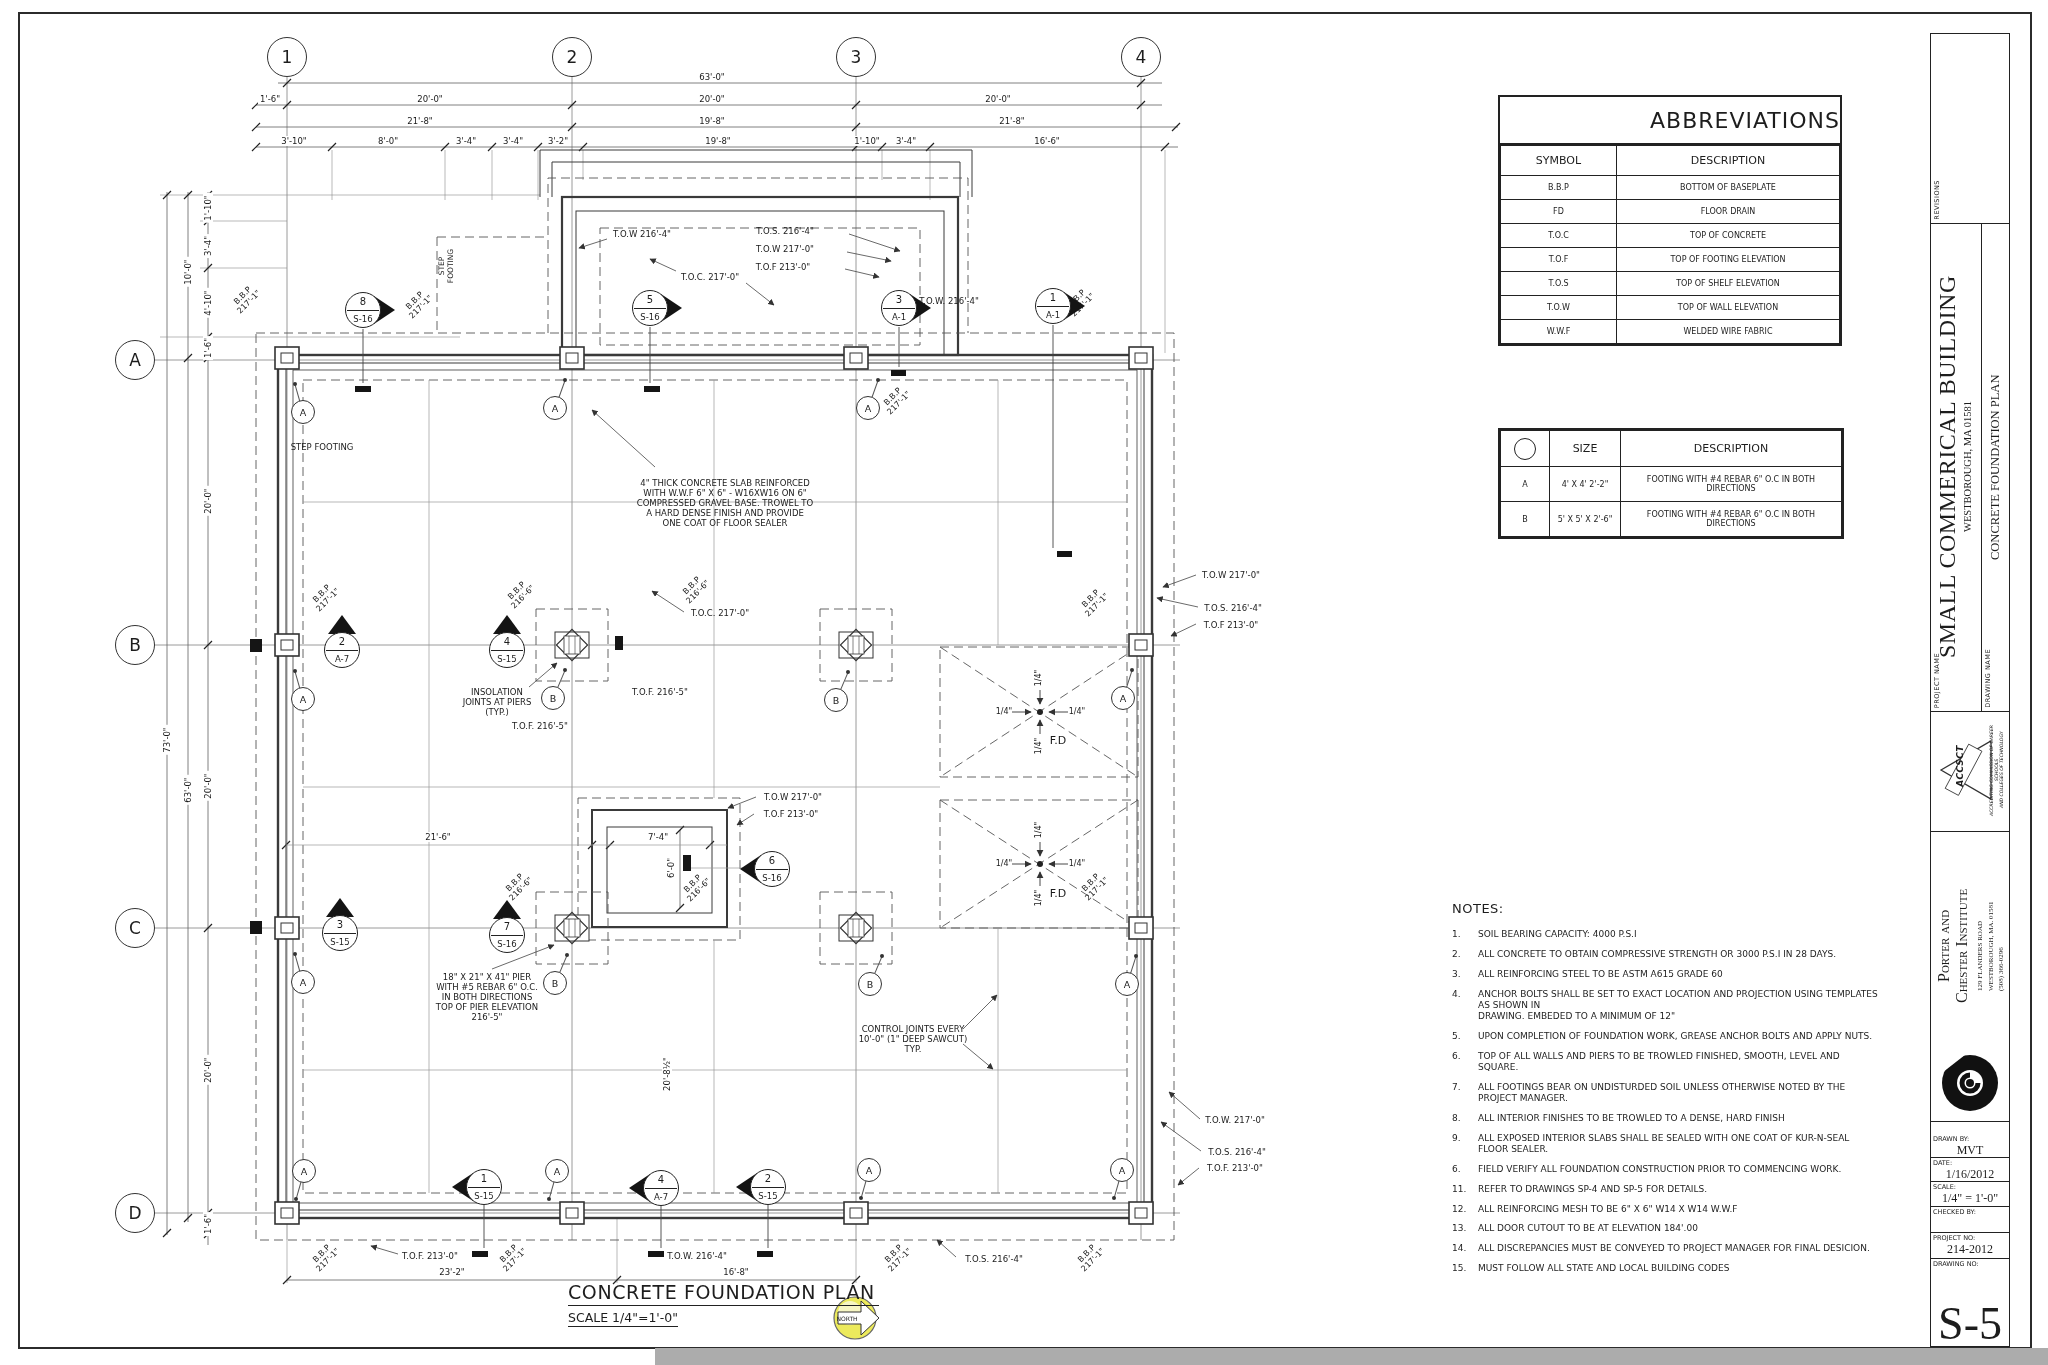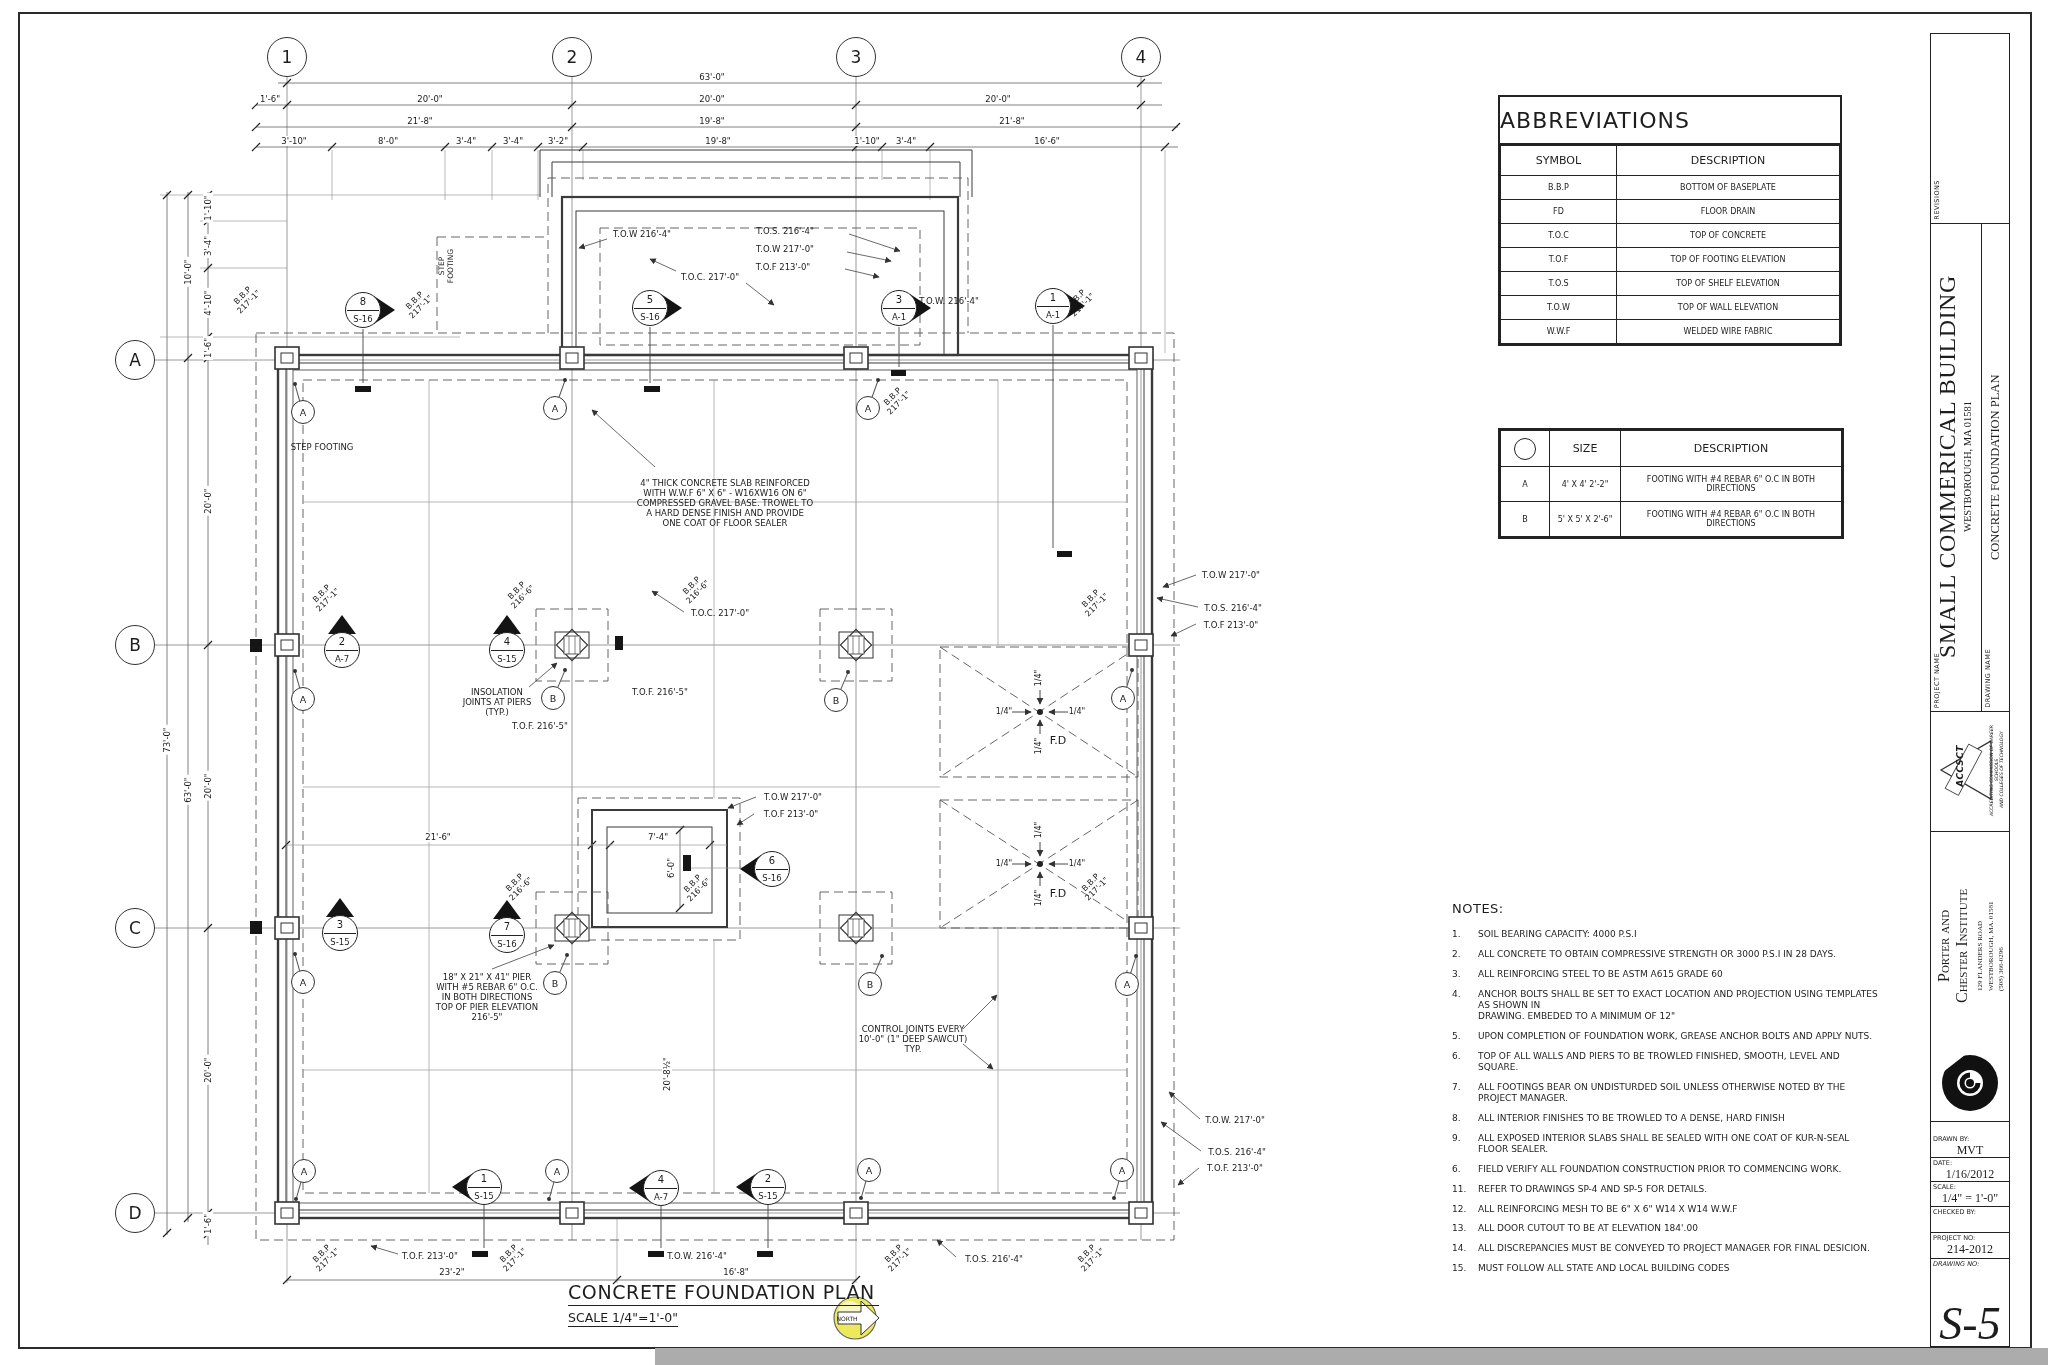--- a/index.html
+++ b/index.html
@@ -23,21 +23,21 @@
   .marker .circ{position:absolute;inset:0;border:1.1px solid #222;border-radius:50%;background:#fff}
   .marker .circ::after{content:"";position:absolute;top:50%;left:1px;right:1px;border-top:1px solid #222}
   .marker .num{position:absolute;top:4px;left:0;right:0;text-align:center;font-size:10px}
   .marker .sheet{position:absolute;bottom:4px;left:0;right:0;text-align:center;font-size:8.5px}
   .marker .tri{position:absolute;width:0;height:0}
   .tri-right{left:29px;top:4px;border-top:14px solid transparent;border-bottom:14px solid transparent;border-left:21px solid #141414}
   .tri-left{right:29px;top:4px;border-top:14px solid transparent;border-bottom:14px solid transparent;border-right:21px solid #141414}
   .tri-up{left:4px;top:-17px;border-left:14px solid transparent;border-right:14px solid transparent;border-bottom:19px solid #141414}
   
   .dtable{position:absolute;border:2px solid #222;background:#fff;z-index:8}
-  .dtable .ttl{border-bottom:2px solid #222;text-align:left;font-size:22px;letter-spacing:1px;padding:11px 0 10px}
+  .dtable .ttl{border-bottom:2px solid #222;text-align:right;font-size:22px;letter-spacing:1px;padding:11px 0 10px}
   .dtable table{border-collapse:collapse;width:100%;table-layout:fixed}
   .dtable th{border:1px solid #222;font-size:11px;font-weight:normal;height:27px}
   .dtable td{border:1px solid #222;font-size:8px;text-align:center;height:23px;padding:0 2px}
   .symcirc{width:20px;height:20px;border:1px solid #222;border-radius:50%;margin:0 auto}
   
   .notes{position:absolute;left:1452px;top:901px;width:428px;z-index:8}
   .notes .nttl{font-size:13px;margin-bottom:13px;letter-spacing:.5px}
   .note-item{display:flex;margin-bottom:8.6px;font-size:9px;line-height:1.25}
   .note-num{width:26px;flex:none}
   .note-text{white-space:pre-line}
@@ -649,20 +649,20 @@
         <div class="fval serif">1/4" = 1'-0"</div>
       </div>
       <div class="fld" style="height: 25px;">
         <span class="flbl">CHECKED  BY:</span>
         <div class="fval serif"></div>
       </div>
       <div class="fld" style="height: 25px;">
         <span class="flbl">PROJECT  NO:</span>
         <div class="fval serif">214-2012</div>
       </div>
-      <div class="fld" style="height: 105px; font-style: italic;">
+      <div class="fld" style="height: 105px;">
         <span class="flbl">DRAWING  NO:</span>
         <div class="fval serif" style="font-size: 46px; padding-top: 38px;">S-5</div>
       </div>
     </div>
 </div>
 
 <div class="bottom-bar"></div>
 
 </body></html>

